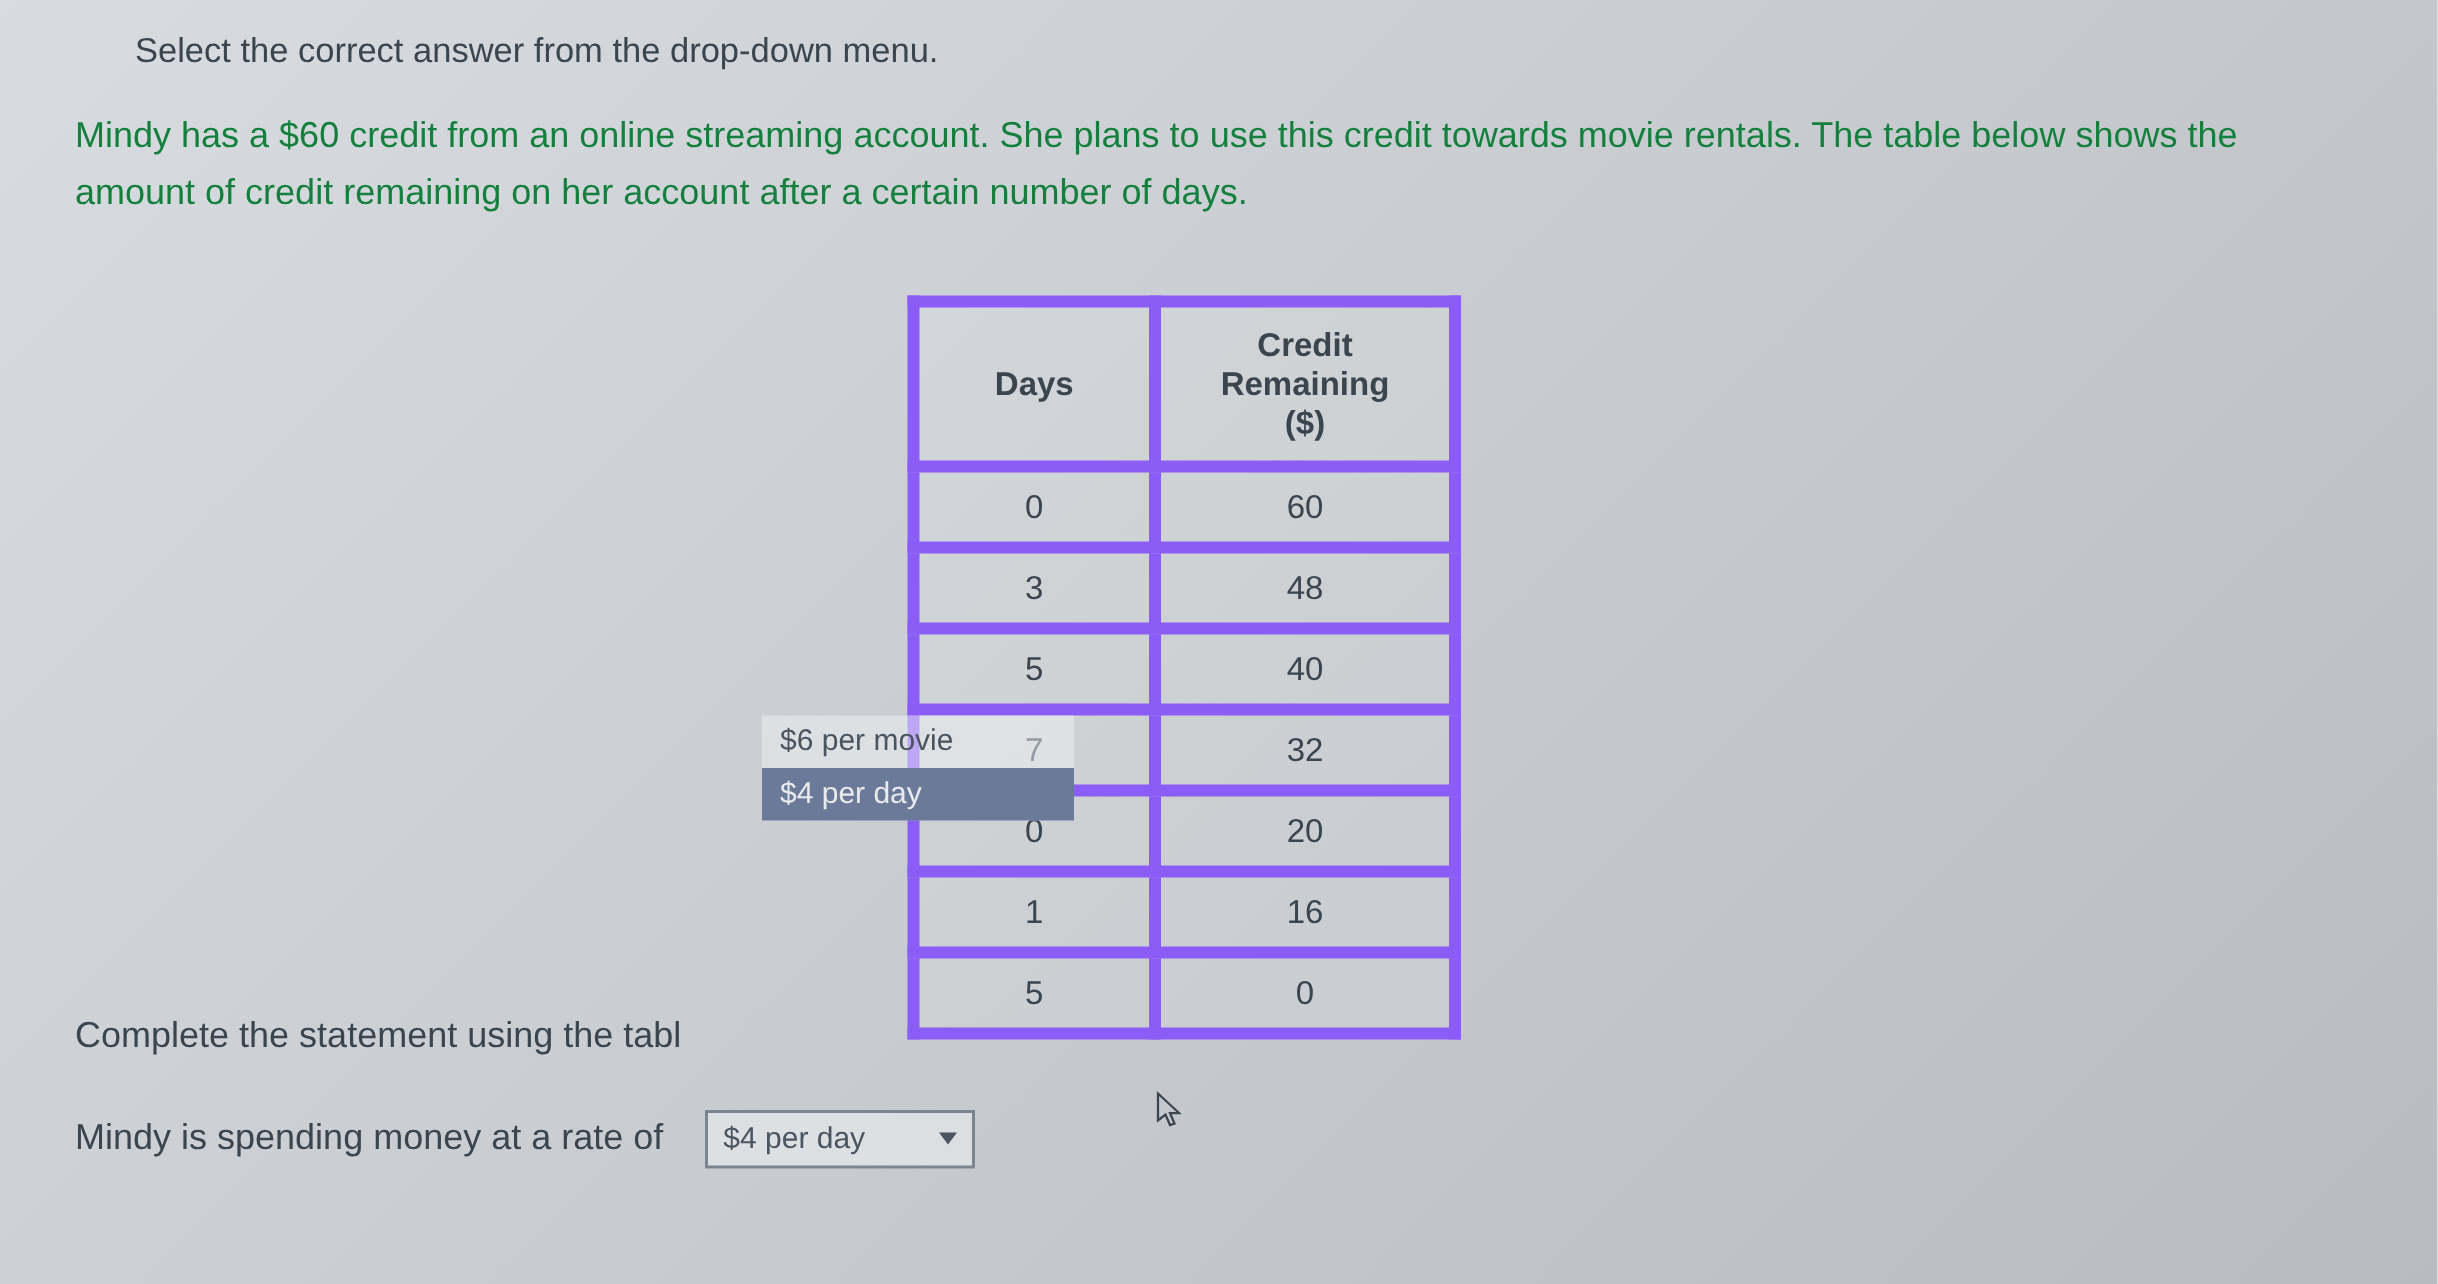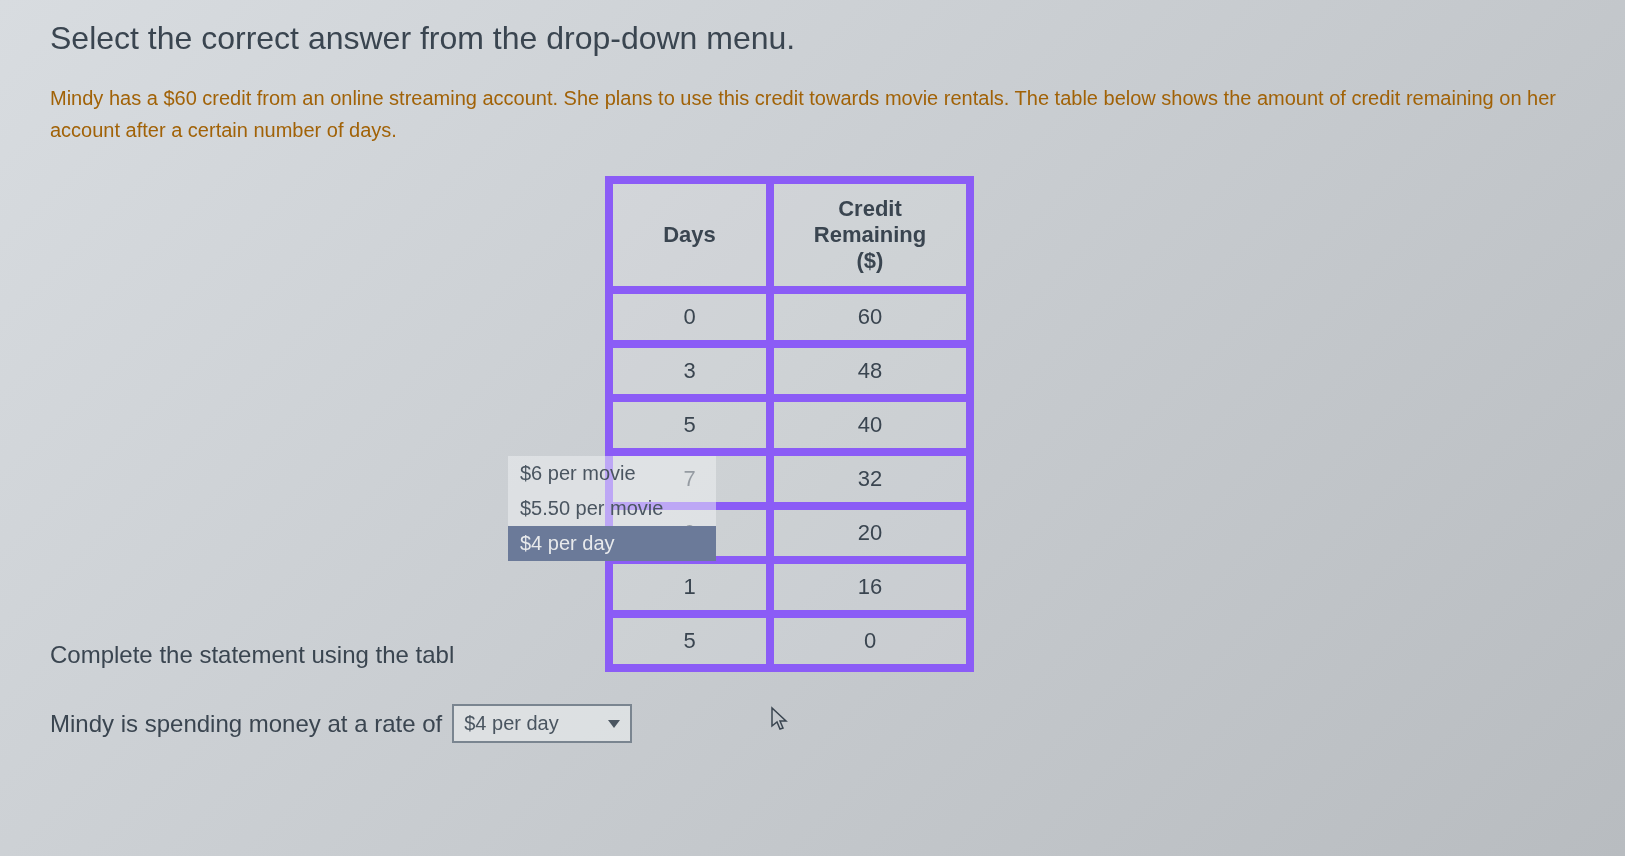--- a/index.html
+++ b/index.html
@@ -10,29 +10,30 @@
     body {
       font-family: Arial, Helvetica, sans-serif;
       background: linear-gradient(135deg, #d8dce0 0%, #c8ccd0 50%, #b8bcc0 100%);
       width: 1625px;
       height: 856px;
       padding: 20px 50px;
       color: #3a4550;
       position: relative;
     }
     .instruction {
-      font-size: 32px;
+      font-size: 23px;
       margin-bottom: 25px;
       color: #3a4550;
+      margin-left: 40px;
     }
     .problem-text {
-      font-size: 20px;
+      font-size: 24px;
       line-height: 1.6;
-      margin-bottom: 30px;
-      color: #a16207;
+      margin-bottom: 48px;
+      color: #15803d;
     }
     .content-area {
       position: relative;
       width: 100%;
     }
     .data-table {
       margin-left: 555px;
       border-collapse: collapse;
       background: rgba(255,255,255,0.1);
     }
@@ -72,33 +73,33 @@
       padding: 6px 12px;
       cursor: pointer;
     }
     .dropdown-option.highlighted {
       background: #6b7a99;
       color: #e8eaec;
     }
     .bottom-section {
       position: absolute;
       left: 0;
-      top: 465px;
+      top: 480px;
     }
     .complete-statement {
       font-size: 24px;
       color: #3a4550;
       margin-bottom: 35px;
     }
     .final-statement {
       font-size: 24px;
       color: #3a4550;
       display: flex;
       align-items: center;
-      gap: 10px;
+      gap: 28px;
     }
     .dropdown-select {
       display: inline-flex;
       align-items: center;
       justify-content: space-between;
       border: 2px solid #7a8590;
       background: rgba(230,232,234,0.7);
       padding: 6px 10px;
       font-size: 20px;
       color: #4a5560;
@@ -164,21 +165,20 @@
       </tr>
       <tr>
         <td class="days-cell">5</td>
         <td>0</td>
       </tr>
     </tbody>
   </table>
 
   <div class="dropdown-list">
     <div class="dropdown-option">$6 per movie</div>
-    <div class="dropdown-option">$5.50 per movie</div>
     <div class="dropdown-option highlighted">$4 per day</div>
   </div>
 
   <div class="bottom-section">
     <div class="complete-statement">Complete the statement using the tabl</div>
     <div class="final-statement">
       <span>Mindy is spending money at a rate of</span>
       <div class="dropdown-select">
         <span>$4 per day</span>
         <span class="chevron-down"></span>

